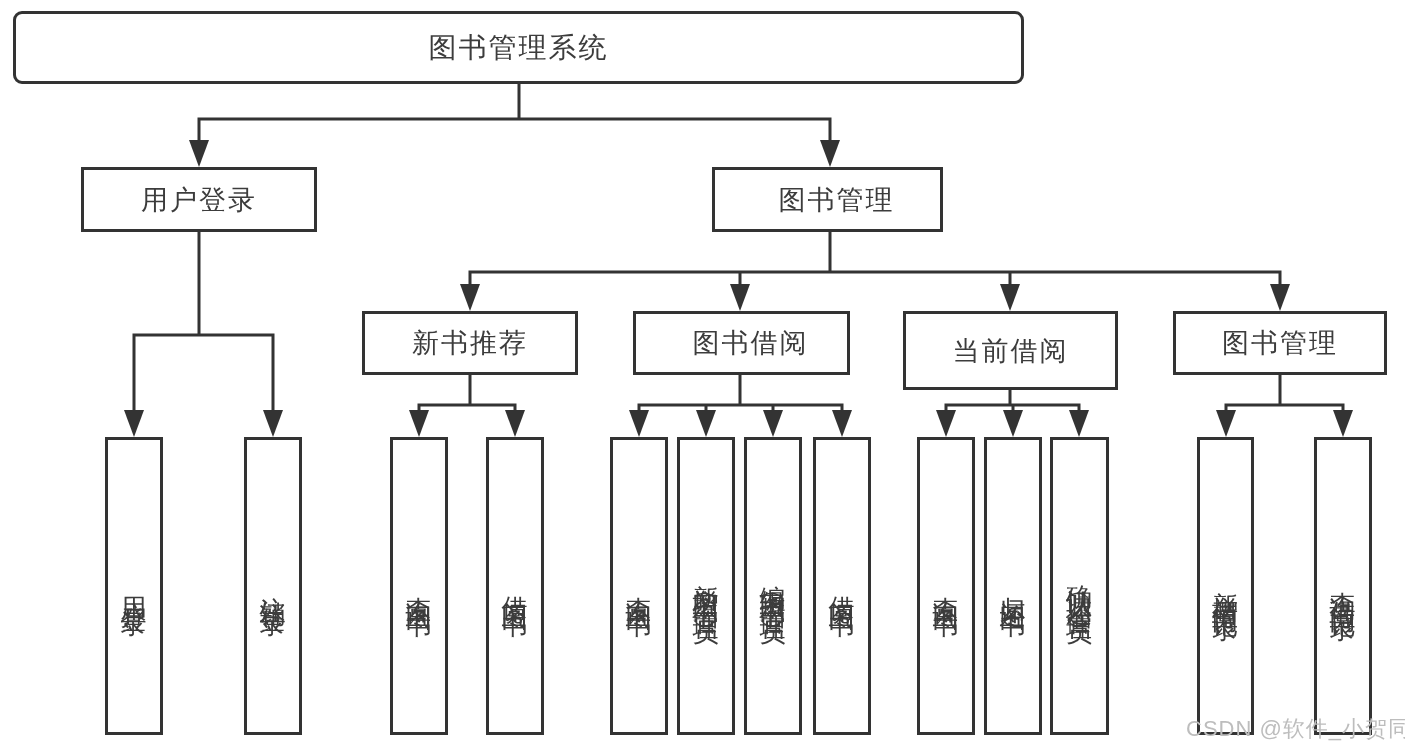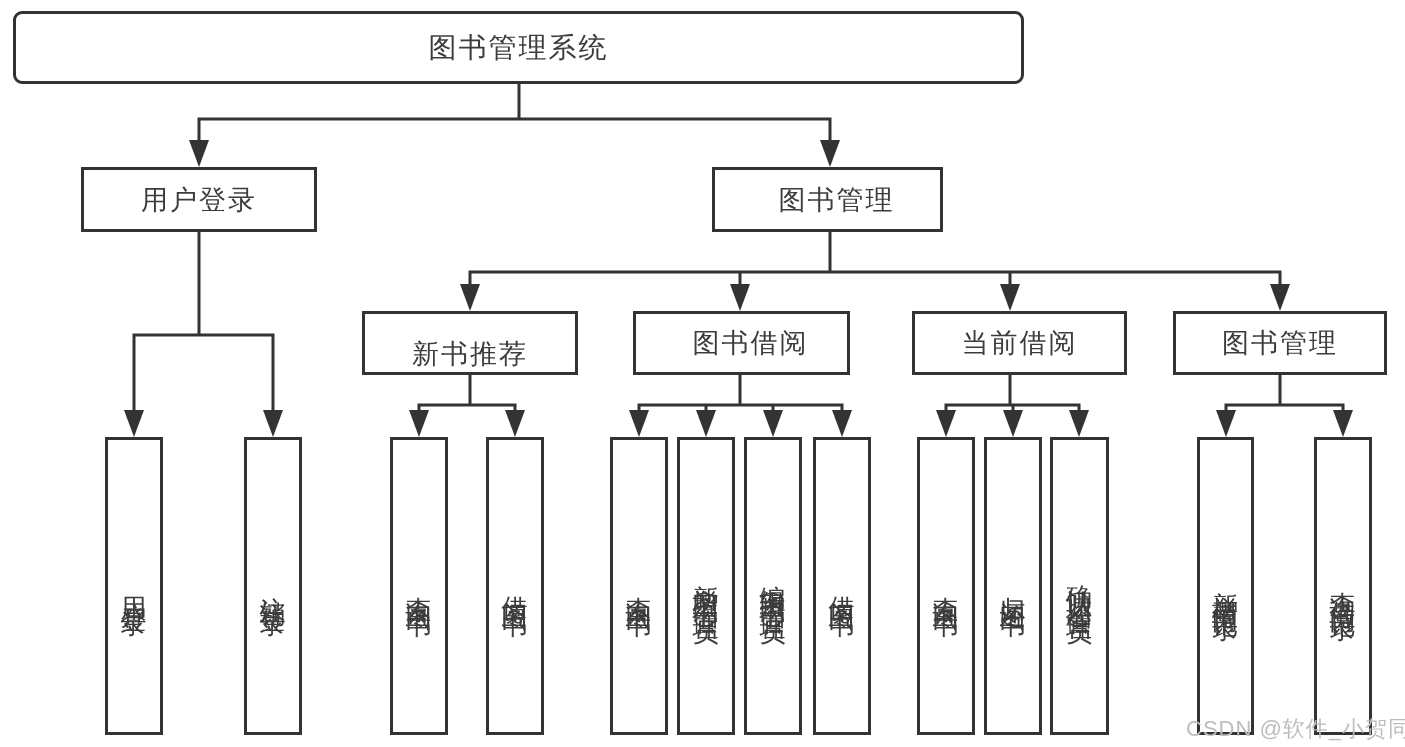--- a/index.html
+++ b/index.html
@@ -86,27 +86,27 @@
     <span class="lbl">图书管理系统</span>
   </div>
 
   <div class="box hbox" style="left:81px; top:167px; width:236px; height:65px;">
     <span class="lbl">用户登录</span>
   </div>
   <div class="box hbox" style="left:712px; top:167px; width:231px; height:65px;padding-left:18px;">
     <span class="lbl">图书管理</span>
   </div>
 
-  <div class="box hbox" style="left:362px; top:311px; width:216px; height:64px;align-items:flex-end;">
+  <div class="box hbox" style="left:362px; top:311px; width:216px; height:64px;">
     <span class="lbl">新书推荐</span>
   </div>
   <div class="box hbox" style="left:633px; top:311px; width:217px; height:64px;padding-left:18px;">
     <span class="lbl">图书借阅</span>
   </div>
-  <div class="box hbox" style="left:903px; top:311px; width:215px; height:64px;margin-left:9px;">
+  <div class="box hbox" style="left:903px; top:311px; width:215px; height:79px;">
     <span class="lbl">当前借阅</span>
   </div>
   <div class="box hbox" style="left:1173px; top:311px; width:214px; height:64px;">
     <span class="lbl">图书管理</span>
   </div>
 
   <div class="box leaf" style="left:105px; top:437px; width:58px; height:298px;">
     <span class="lbl">用户登录</span>
   </div>
   <div class="box leaf" style="left:244px; top:437px; width:58px; height:298px;">

